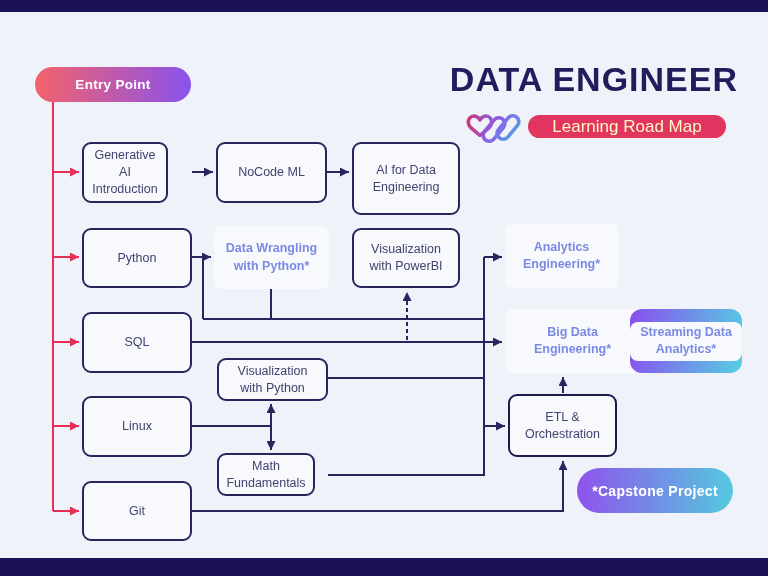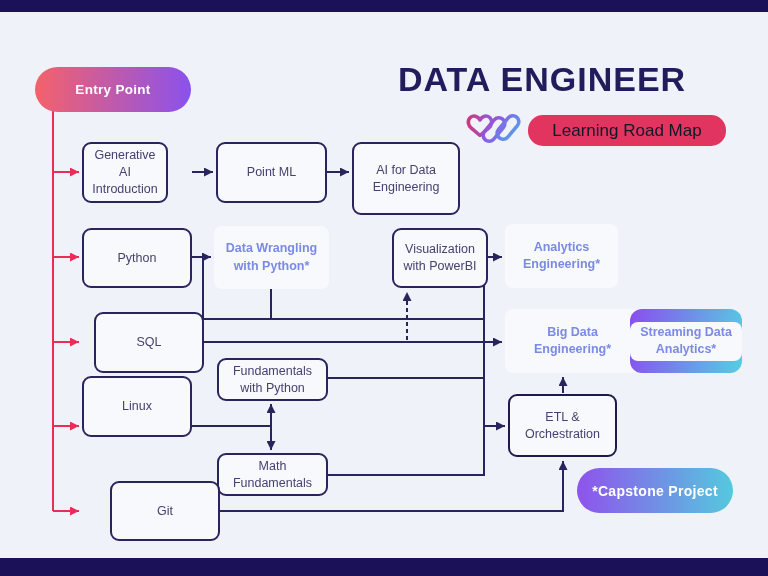--- a/index.html
+++ b/index.html
@@ -34,53 +34,53 @@
     flex:1;border-radius:8px;background:#F7F9FD;
     display:flex;align-items:center;justify-content:center;text-align:center;
     color:#7B8AE4;font-weight:bold;font-size:12.5px;line-height:1.4;padding:2px 4px;
   }
 
   .pill{
     position:absolute;border-radius:999px;
     display:flex;align-items:center;justify-content:center;
     color:#FFFFFF;font-weight:bold;font-size:13.5px;letter-spacing:.3px;
   }
-  #entry-pill{left:35px;top:67px;width:156px;height:45px;
+  #entry-pill{left:35px;top:67px;width:156px;height:35px;
     background:linear-gradient(90deg,#F4626B 0%,#8A52EC 100%);}
   #capstone-pill{left:577px;top:468px;width:156px;height:45px;
     background:linear-gradient(90deg,#8F53EC 0%,#54C9DE 100%);font-size:14px;align-items:center;}
 
   #page-title{
     position:absolute;left:398px;top:60px;width:340px;margin:0;
-    text-align:left;font-size:34px;font-weight:800;letter-spacing:1px;
+    text-align:right;font-size:34px;font-weight:800;letter-spacing:1px;
     color:#211C5C;
   }
   #banner{
-    position:absolute;left:528px;top:115px;width:198px;height:31px;
-    background:#E13560;color:#0f172a;font-size:17px;
+    position:absolute;left:528px;top:115px;width:198px;height:23px;
+    background:#E13560;color:#fef9c3;font-size:17px;
     display:flex;align-items:center;justify-content:center;border-radius:15px;
   }
   #logo{position:absolute;left:464px;top:109px;}
 
   
   #n-generative_ai{left:82px;top:142px;width:86px;height:61px;}
   #n-nocode_ml{left:216px;top:142px;width:111px;height:61px;}
   #n-ai_for_data_engineering{left:352px;top:142px;width:108px;height:73px;}
   #n-python{left:82px;top:228px;width:110px;height:60px;}
   #n-data_wrangling{left:214px;top:226px;width:115px;height:63px;}
-  #n-visualization_powerbi{left:352px;top:228px;width:96px;height:60px;margin-left:40px;}
+  #n-visualization_powerbi{left:352px;top:228px;width:108px;height:60px;}
   #n-analytics_engineering{left:505px;top:224px;width:113px;height:64px;border-radius:15px;}
-  #n-sql{left:94px;top:312px;width:110px;height:61px;}
+  #n-sql{left:82px;top:312px;width:110px;height:61px;}
   #n-big_data_engineering{left:505px;top:309px;width:135px;height:64px;}
   #n-streaming_data_analytics{left:630px;top:309px;width:112px;height:64px;align-items:center;}
   #n-visualization_python{left:217px;top:358px;width:111px;height:43px;}
-  #n-linux{left:82px;top:376px;width:110px;height:61px;}
-  #n-math_fundamentals{left:217px;top:453px;width:111px;height:43px;}
+  #n-linux{left:82px;top:396px;width:110px;height:61px;}
+  #n-math_fundamentals{left:217px;top:453px;width:98px;height:43px;}
   #n-etl_orchestration{left:508px;top:394px;width:109px;height:63px;}
-  #n-git{left:82px;top:481px;width:110px;height:60px;margin-left:28px;}
+  #n-git{left:82px;top:481px;width:110px;height:60px;}
 </style>
 </head>
 <body>
 
 <div class="bar" id="top-bar"></div>
 <div class="bar" id="bottom-bar"></div>
 
 <svg id="edges" viewBox="0 0 768 576">
   <defs>
     <marker id="mR" markerUnits="userSpaceOnUse" markerWidth="10" markerHeight="9" refX="9" refY="4.5" orient="auto">
@@ -157,36 +157,36 @@
   <span>Entry Point</span>
 </div>
 <div class="pill" id="capstone-pill">
   <span>*Capstone Project</span>
 </div>
 
 <div class="node" id="n-generative_ai">
   <span>Generative AI Introduction</span>
 </div>
 <div class="node" id="n-nocode_ml">
-  <span>Point ML</span>
+  <span>NoCode ML</span>
 </div>
 <div class="node" id="n-ai_for_data_engineering">
   <span>AI for Data Engineering</span>
 </div>
 <div class="node" id="n-python">
   <span>Python</span>
 </div>
 <div class="node" id="n-visualization_powerbi">
   <span>Visualization with PowerBI</span>
 </div>
 <div class="node" id="n-sql">
   <span>SQL</span>
 </div>
 <div class="node" id="n-visualization_python">
-  <span>Fundamentals with Python</span>
+  <span>Visualization with Python</span>
 </div>
 <div class="node" id="n-linux">
   <span>Linux</span>
 </div>
 <div class="node" id="n-math_fundamentals">
   <span>Math Fundamentals</span>
 </div>
 <div class="node thick" id="n-etl_orchestration">
   <span>ETL &amp; Orchestration</span>
 </div>

